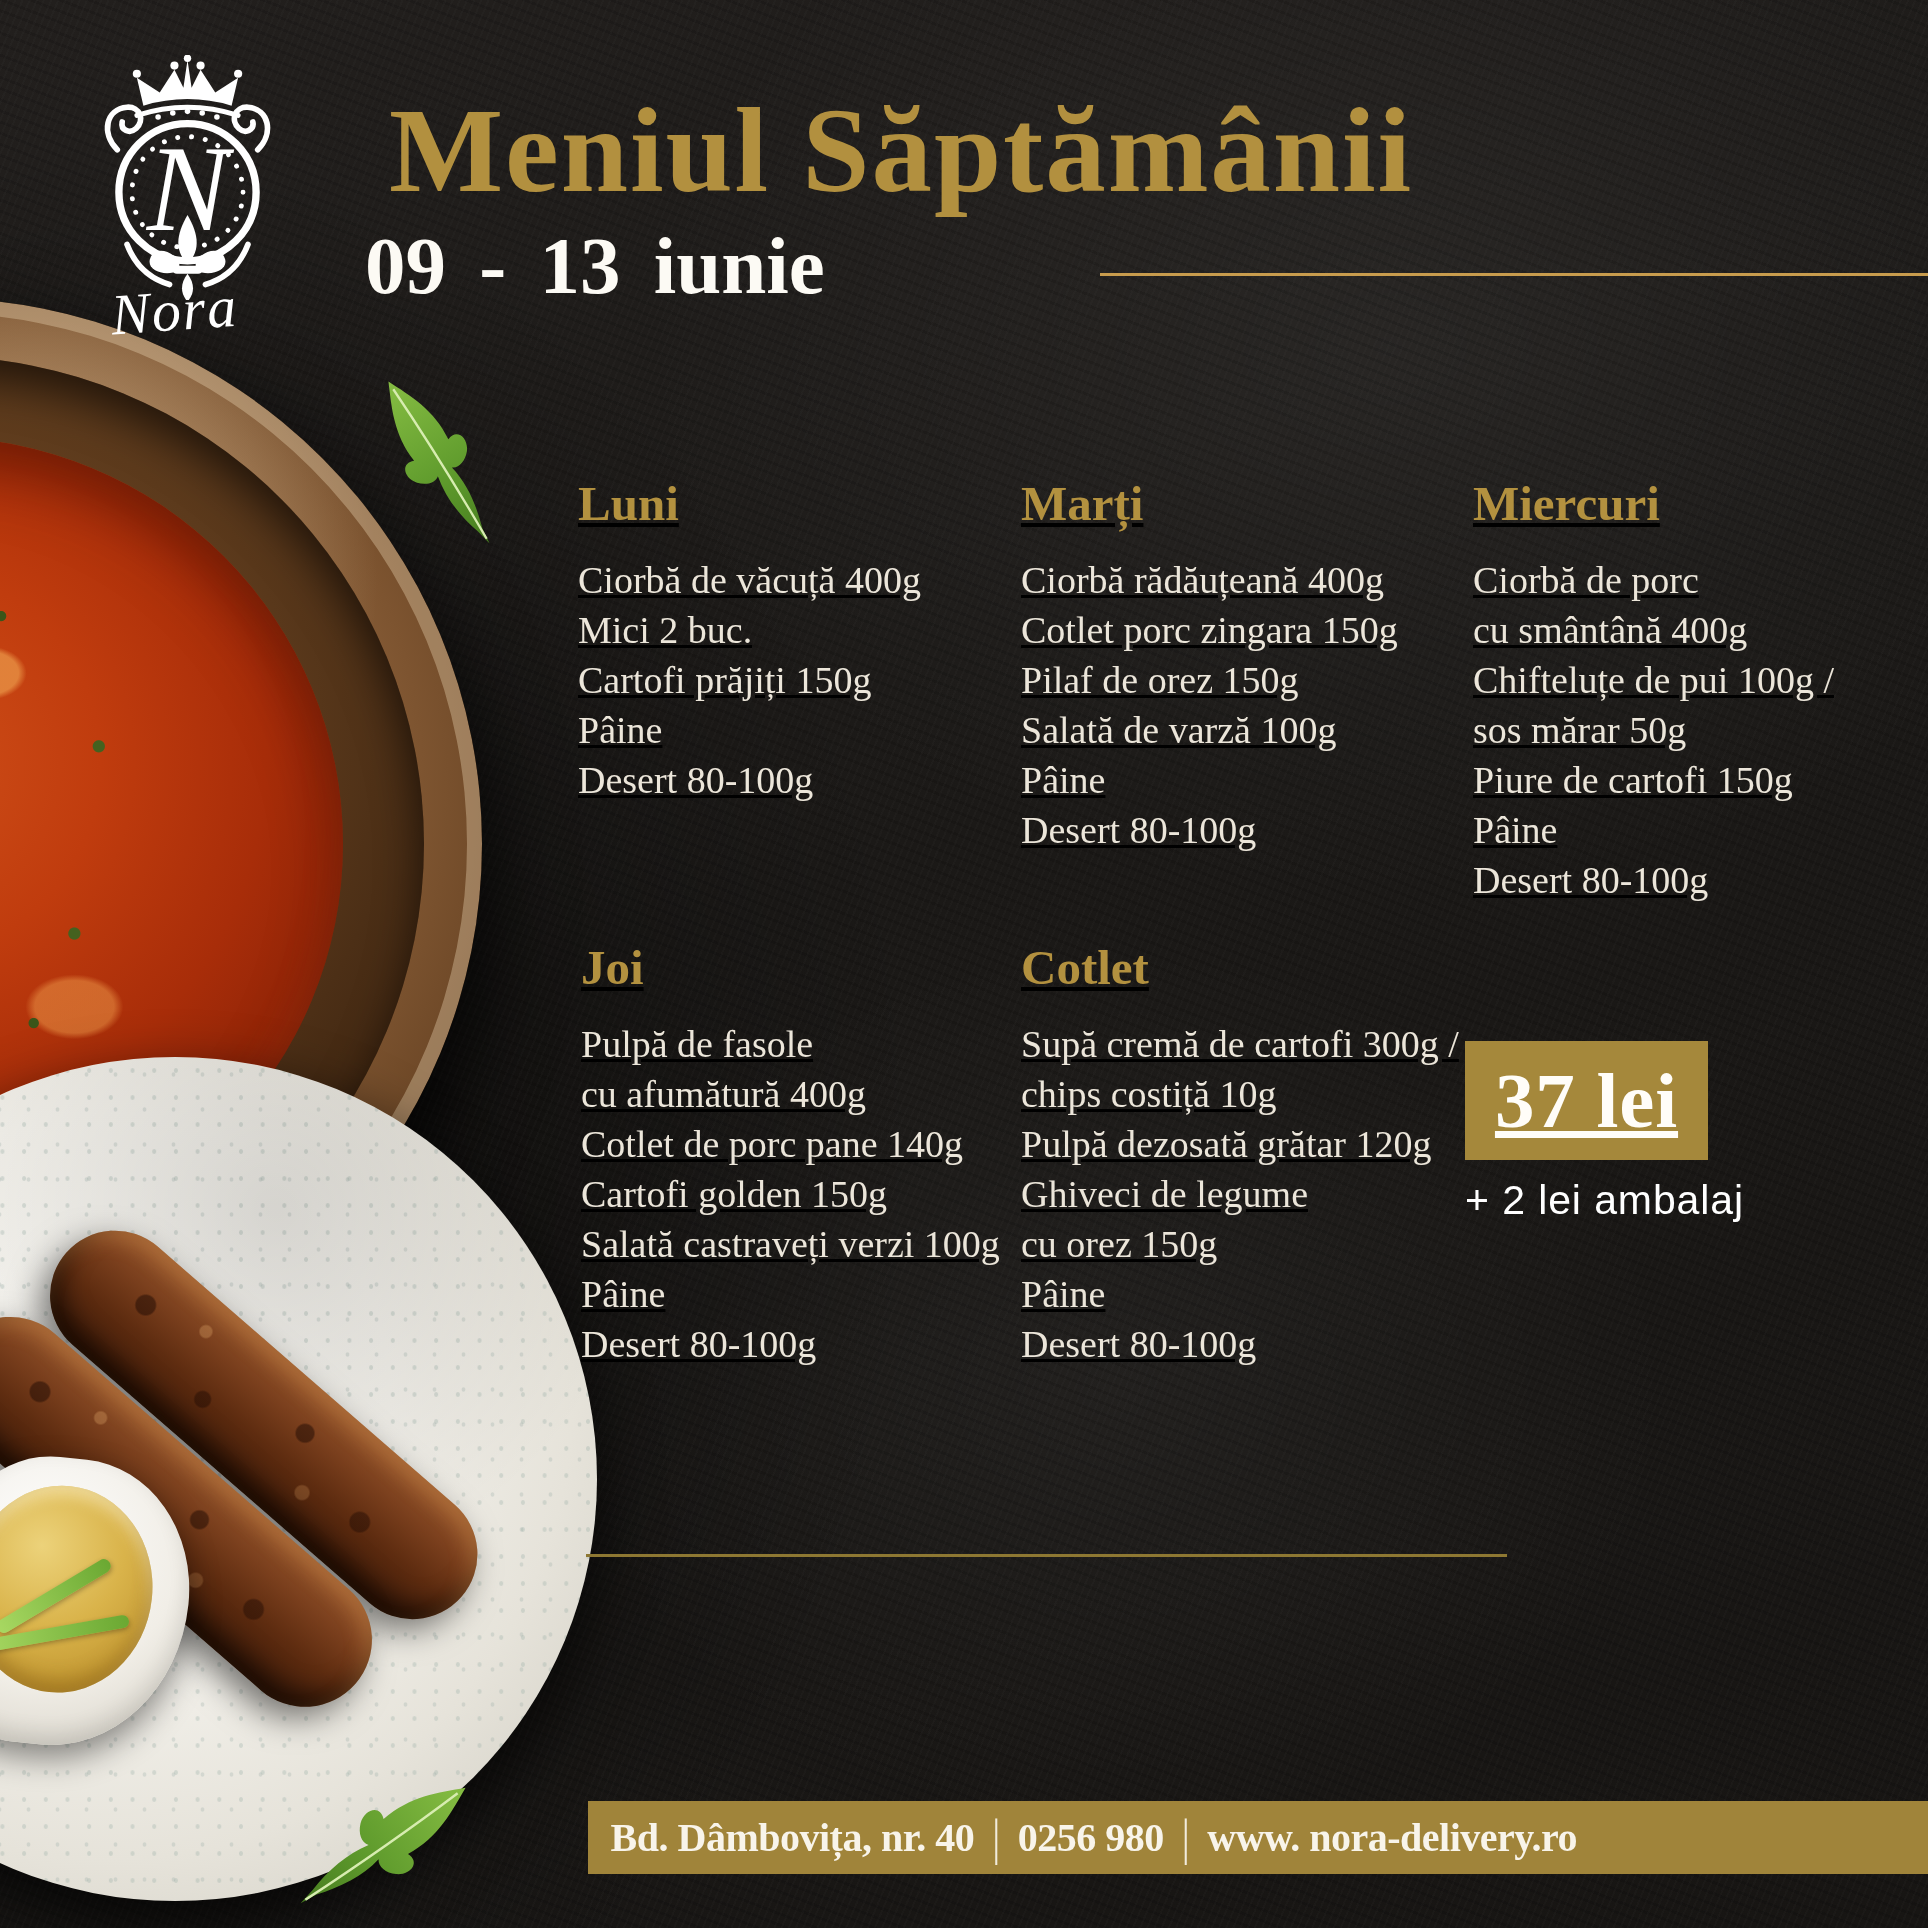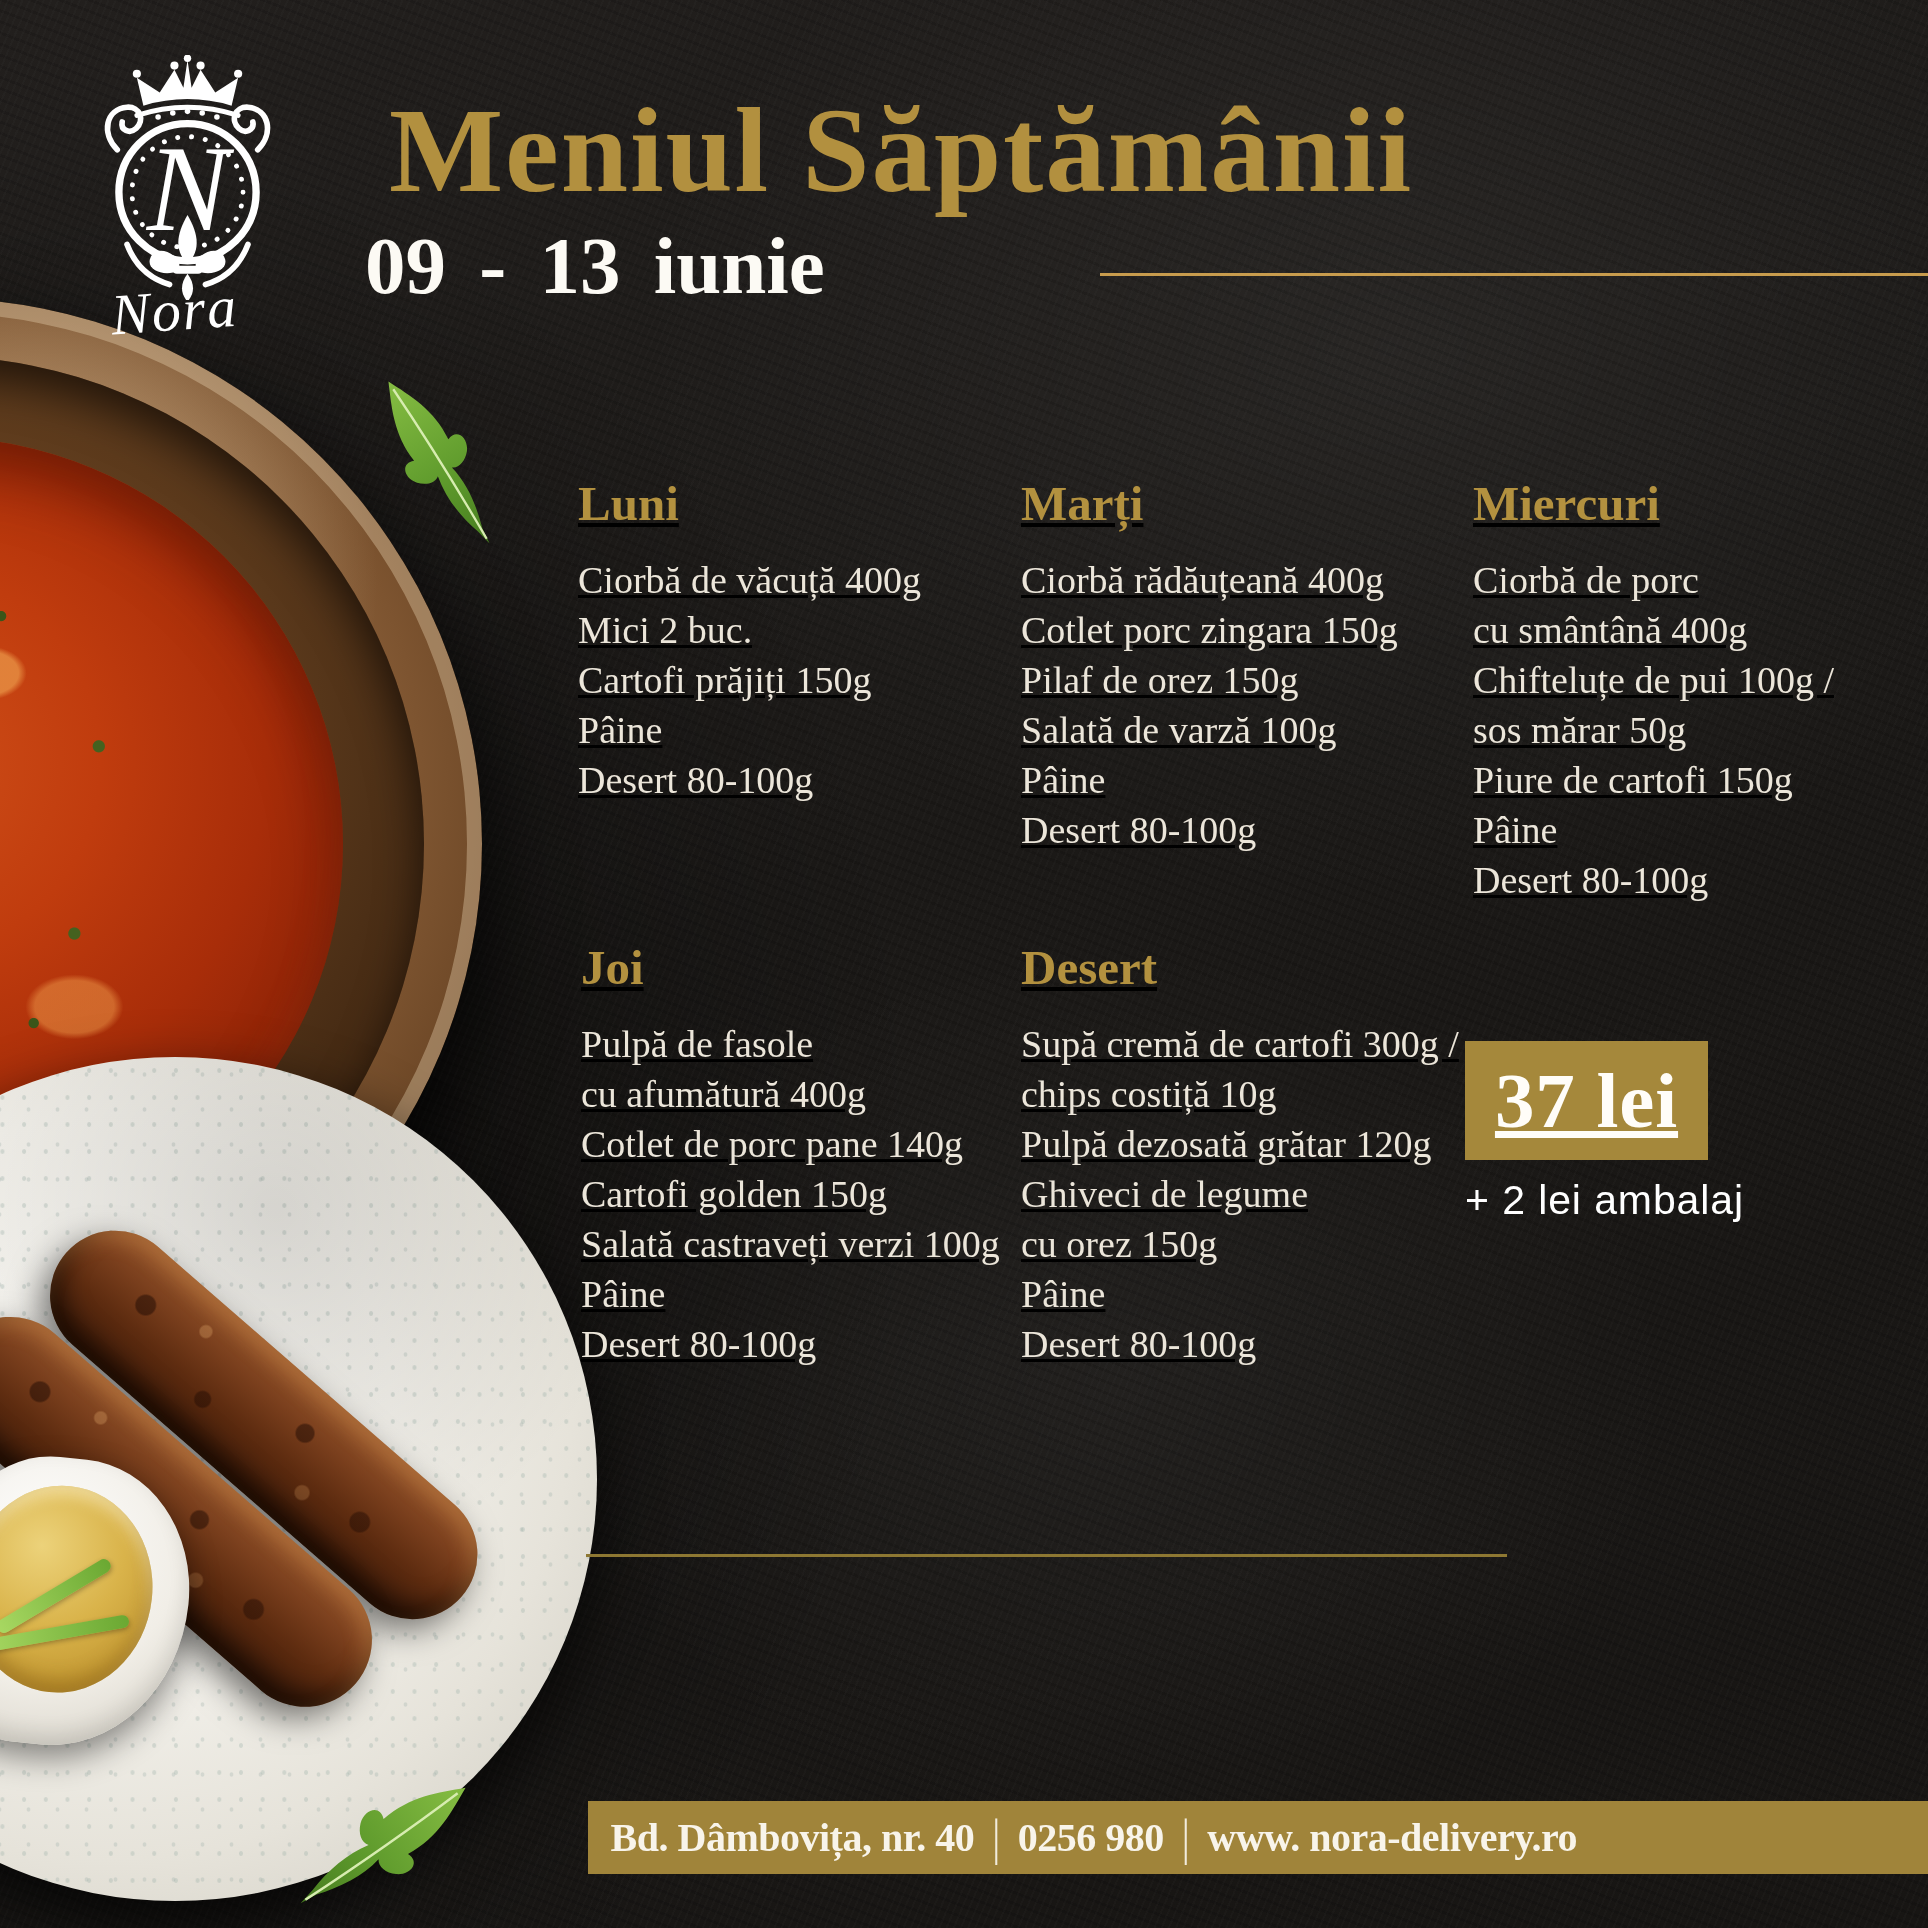--- a/index.html
+++ b/index.html
@@ -271,21 +271,21 @@
     <p>Pulpă de fasole</p>
     <p>cu afumătură 400g</p>
     <p>Cotlet de porc pane 140g</p>
     <p>Cartofi golden 150g</p>
     <p>Salată castraveți verzi 100g</p>
     <p>Pâine</p>
     <p>Desert 80-100g</p>
   </div>
 
   <div class="day day-vineri">
-    <h3>Desert</h3>
+    <h3>Cotlet</h3>
     <p>Supă cremă de cartofi 300g /</p>
     <p>chips costiță 10g</p>
     <p>Pulpă dezosată grătar 120g</p>
     <p>Ghiveci de legume</p>
     <p>cu orez 150g</p>
     <p>Pâine</p>
     <p>Desert 80-100g</p>
   </div>
 
   <div class="price-box">

